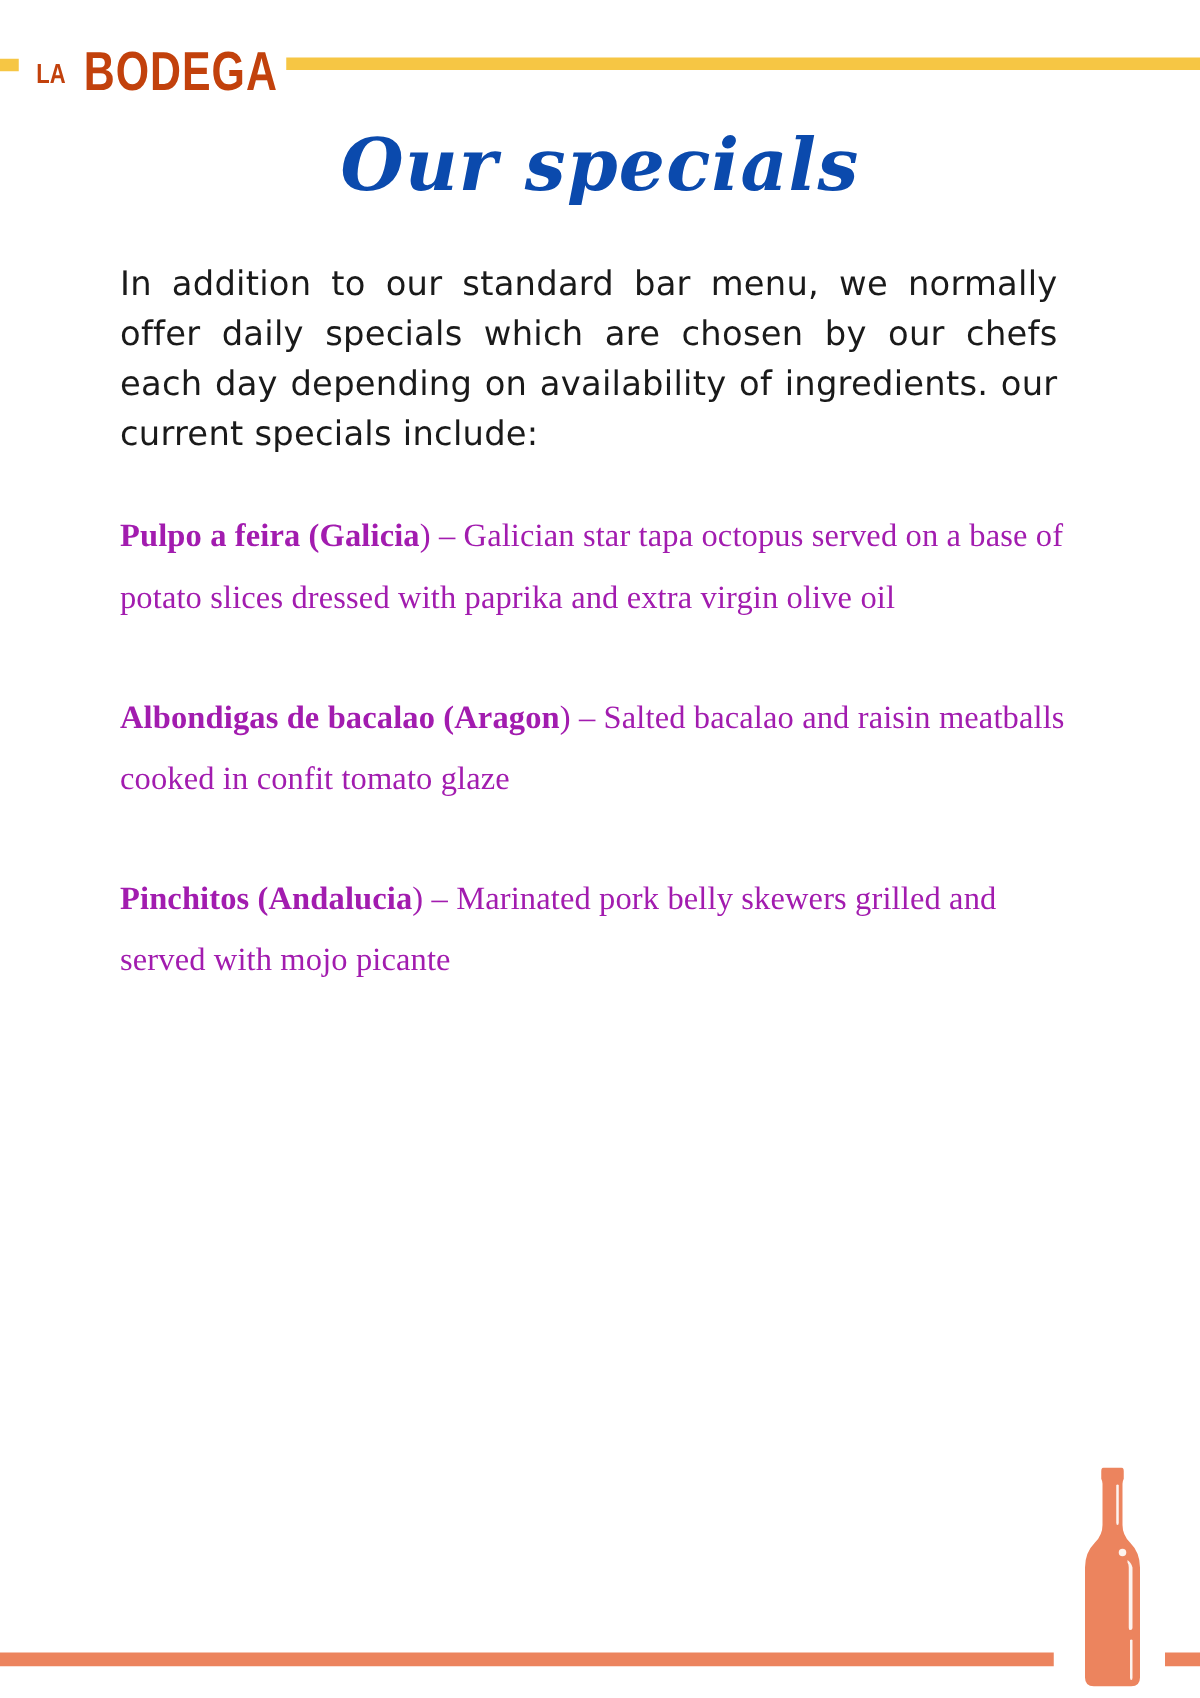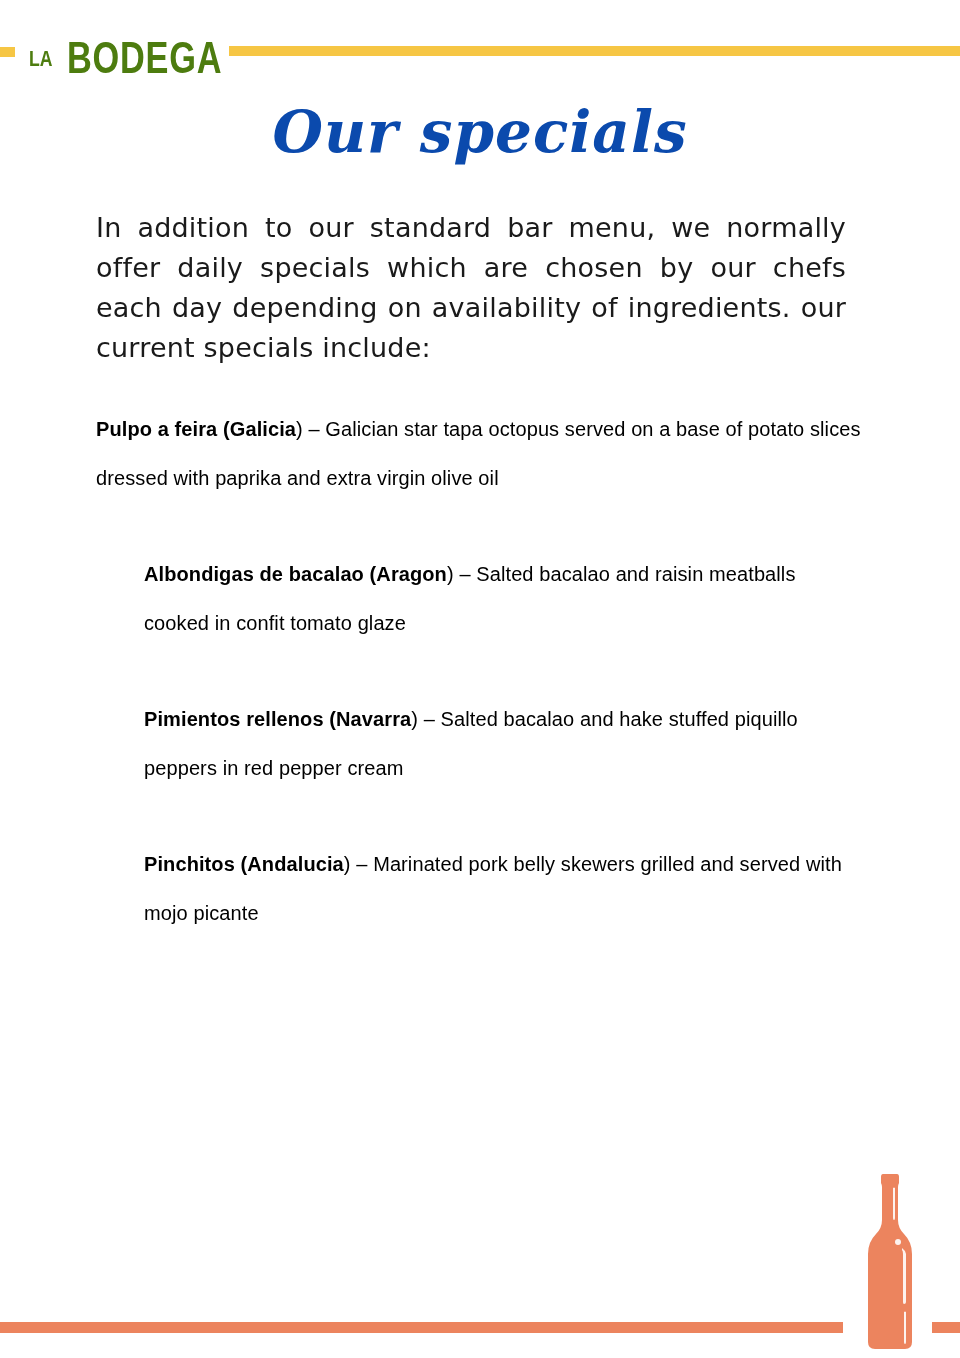--- a/index.html
+++ b/index.html
@@ -2,35 +2,35 @@
 <html><head>
   <meta charset="utf-8">
   <style>
     * { margin: 0; padding: 0; box-sizing: border-box; }
     html, body { width: 960px; height: 1358px; background: #ffffff; overflow: hidden; }
     body { position: relative; font-family: "DejaVu Sans", sans-serif; color: #111111; }
 
     .header { position: absolute; left: 0; top: 0; width: 960px; height: 90px; }
     .dash-left { position: absolute; left: 0; top: 47px; width: 15px; height: 10px; background: #f6c644; }
     .dash-right { position: absolute; left: 229px; top: 46px; width: 731px; height: 10px; background: #f6c644; }
-    .logo { position: absolute; left: 29px; top: 34px; height: 46px; display: flex; align-items: flex-end; color: #4d7c0f;
+    .logo { position: absolute; left: 29px; top: 34px; height: 46px; display: flex; align-items: flex-end; color: #c2410c;
             font-family: "Liberation Sans", sans-serif; font-weight: bold; text-align: center; }
     .logo-la { font-size: 22px; line-height: 22px; margin-right: 13px; transform: scaleX(0.8); transform-origin: left bottom; margin-bottom: 10px; letter-spacing: 0; }
     .logo-main { font-size: 44px; line-height: 44px; transform: scaleX(0.78); transform-origin: left bottom; letter-spacing: 1px; margin-left: -4px; }
 
     .title { position: absolute; left: 0; top: 92px; width: 960px; text-align: center;
              font-family: "DejaVu Serif", serif; font-style: italic; font-size: 58px; line-height: 80px;
              color: #0b4aad; letter-spacing: 1px; }
 
     .intro { position: absolute; left: 96px; top: 208px; width: 750px; font-size: 27px; line-height: 40px;
              text-align: justify; color: #1a1a1a; font-family: "DejaVu Sans", sans-serif; letter-spacing: 0.2px; }
 
     .specials { position: absolute; left: 96px; top: 405px; width: 770px; }
-    .special { font-size: 20px; line-height: 48.5px; color: #000000; font-family: Liberation Sans, sans-serif; letter-spacing: 0.1px; }
-    .special + .special { margin-top: 48px; margin-left: 48px; }
+    .special { font-size: 26px; line-height: 48.5px; color: #a21caf; font-family: Liberation Serif, serif; letter-spacing: 0.1px; }
+    .special + .special { margin-top: 48px; }
     .special .name { font-weight: bold; }
 
     .bottom-bar-left { position: absolute; left: 0; top: 1322px; width: 843px; height: 11px; background: #ec845e; }
     .bottom-bar-right { position: absolute; left: 932px; top: 1322px; width: 28px; height: 11px; background: #ec845e; }
     .bottle { position: absolute; left: 866px; top: 1174px; width: 48px; height: 176px; }
   </style>
 </head>
 <body>
 
 <div class="header">
@@ -47,23 +47,20 @@
 <p class="intro">In addition to our standard bar menu, we normally offer daily specials which are chosen by our chefs each day depending on availability of ingredients. our current specials include:</p>
 
 <div class="specials">
   <p class="special">
     <span class="name">Pulpo a feira (Galicia</span><span>)</span><span> – </span><span>Galician star tapa octopus served on a base of potato slices dressed with paprika and extra virgin olive oil</span>
   </p>
   <p class="special">
     <span class="name">Albondigas de bacalao (Aragon</span><span>)</span><span> – </span><span>Salted bacalao and raisin meatballs cooked in confit tomato glaze</span>
   </p>
   <p class="special">
-    <span class="name">Pimientos rellenos (Navarra</span><span>)</span><span> – </span><span>Salted bacalao and hake stuffed piquillo peppers in red pepper cream</span>
-  </p>
-  <p class="special">
     <span class="name">Pinchitos (Andalucia</span><span>)</span><span> – </span><span>Marinated pork belly skewers grilled and served with mojo picante</span>
   </p>
 </div>
 
 <div class="bottom-bar-left"></div>
 <div class="bottom-bar-right"></div>
 
 <svg class="bottle" viewBox="0 0 48 176" xmlns="http://www.w3.org/2000/svg">
   <path d="M17 0 H31 Q33 0 33 3 V9 Q32 11 32 13 V46 Q32 54 38 60 Q46 68 46 80 V168 Q46 175 39 175 H9 Q2 175 2 168 V80 Q2 68 10 60 Q16 54 16 46 V13 Q16 11 15 9 V3 Q15 0 17 0 Z" fill="#ec845e"></path>
   <path d="M27 14 Q28 13 29 14 V44 Q29 46 28 46 Q27 46 27 44 Z" fill="#ffffff" opacity="0.9"></path>

